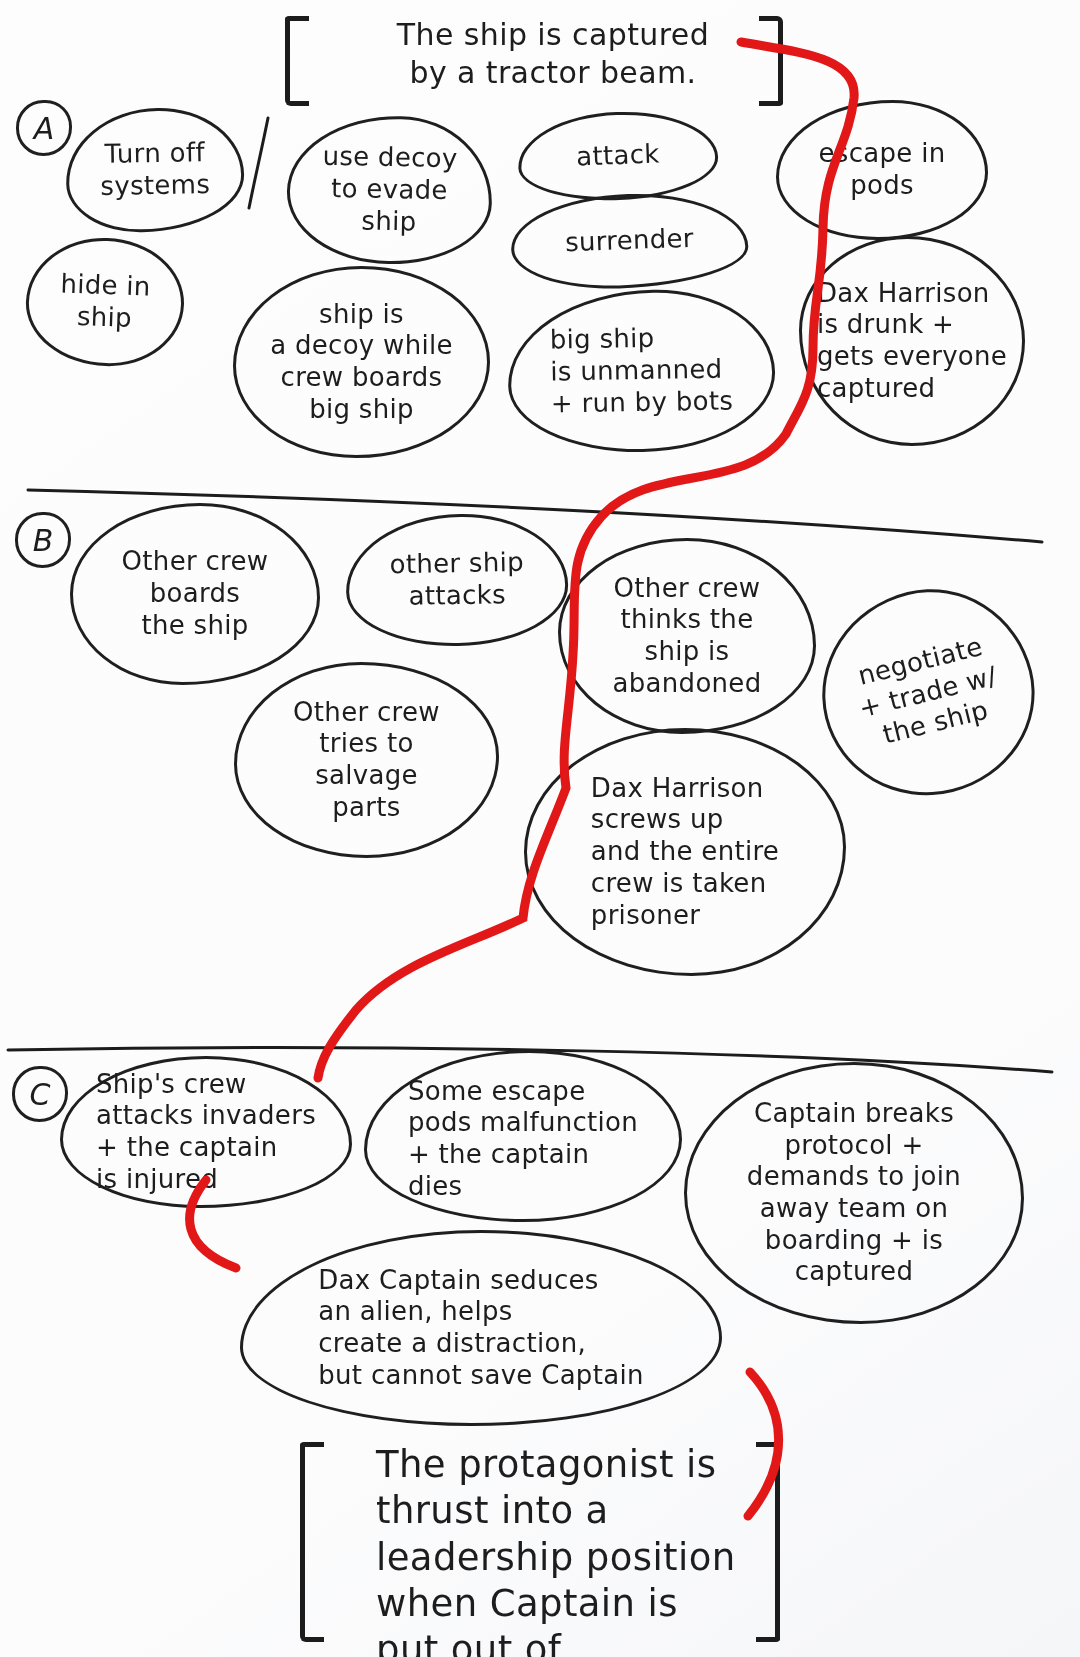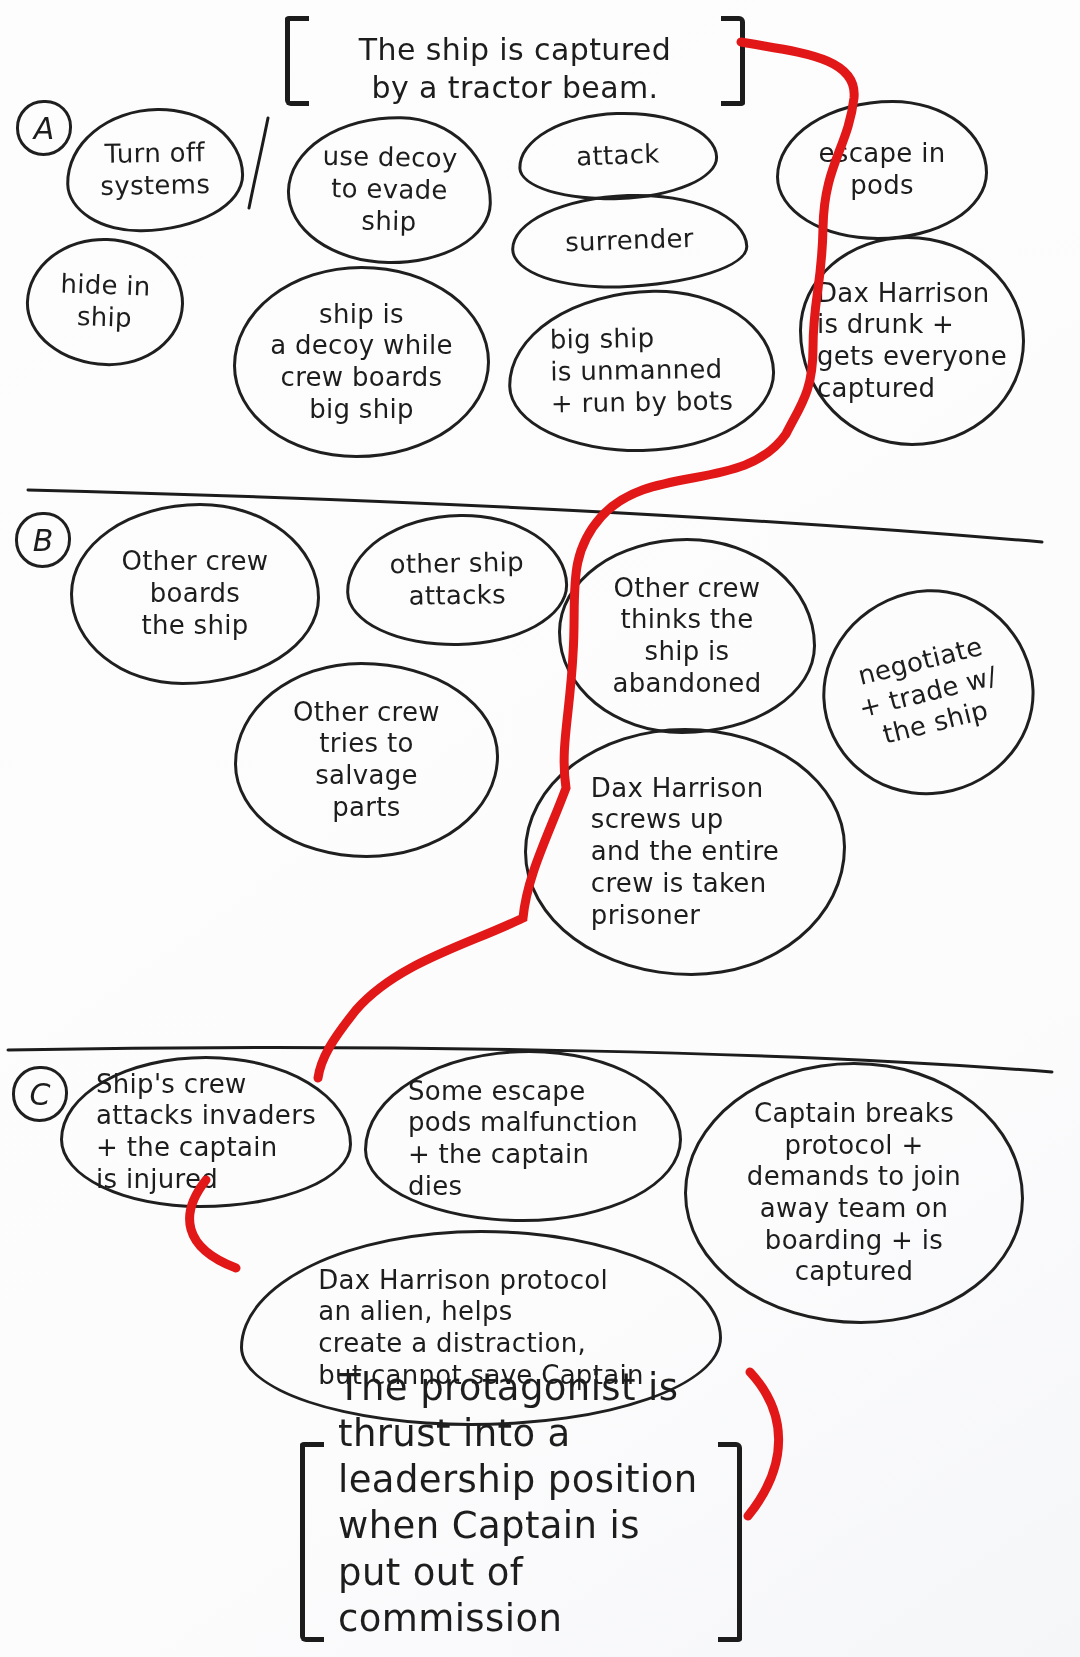--- a/index.html
+++ b/index.html
@@ -21,21 +21,21 @@
   }
   .bubble-text{
     white-space:pre-line;line-height:1.22;font-size:26px;
     letter-spacing:.3px;padding:4px 10px;
   }
   .section-letter{
     position:absolute;z-index:2;border:3.5px solid #1f1f1f;border-radius:50% 48% 52% 50%;
     width:50px;height:50px;display:flex;align-items:center;justify-content:center;
     font-size:30px;font-style:italic;
   }
-  .bracket-box{position:absolute;z-index:2;display:flex;align-items:flex-end;}
+  .bracket-box{position:absolute;z-index:2;display:flex;align-items:flex-start;padding-left:38px;}
   .bracket{position:absolute;top:0;bottom:0;width:24px;box-sizing:border-box;}
   .bracket.l{left:0;border-left:5px solid #1c1c1c;border-top:5px solid #1c1c1c;border-bottom:5px solid #1c1c1c;border-radius:4px 0 0 6px;}
   .bracket.r{right:0;border-right:5px solid #1c1c1c;border-top:5px solid #1c1c1c;border-bottom:5px solid #1c1c1c;border-radius:0 6px 4px 0;}
   .bracket-text{white-space:pre-line;width:100%;font-size:30px;line-height:1.25;letter-spacing:.4px;}
 </style>
 </head>
 <body>
 
 <div class="page">
 
@@ -167,21 +167,21 @@
   <div class="bubble" style="left:684px;top:1062px;width:340px;height:262px;border-radius:50% 50% 48% 52%/50% 52% 48% 50%;">
     <div class="bubble-text">Captain breaks
 protocol +
 demands to join
 away team on
 boarding + is
 captured</div>
     </div>
 
   <div class="bubble" style="left:240px;top:1230px;width:482px;height:196px;border-radius:50% 50% 52% 48%/60% 55% 45% 40%;">
-    <div class="bubble-text" style="text-align:left;">Dax Harrison protocol
+    <div class="bubble-text" style="text-align:left;">Dax Captain seduces
 an alien, helps
 create a distraction,
 but cannot save Captain</div>
     </div>
 
   <div class="bracket-box" style="left:300px;top:1442px;width:442px;height:200px;">
     <div class="bracket l"></div>
     <div class="bracket r"></div>
     <div class="bracket-text" style="text-align:left;padding-left:38px;font-size:37px;">The protagonist is
 thrust into a

